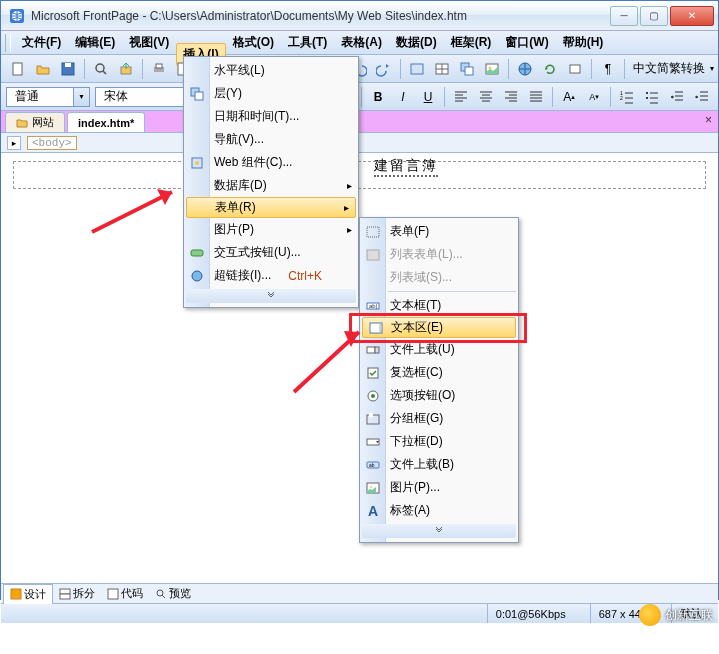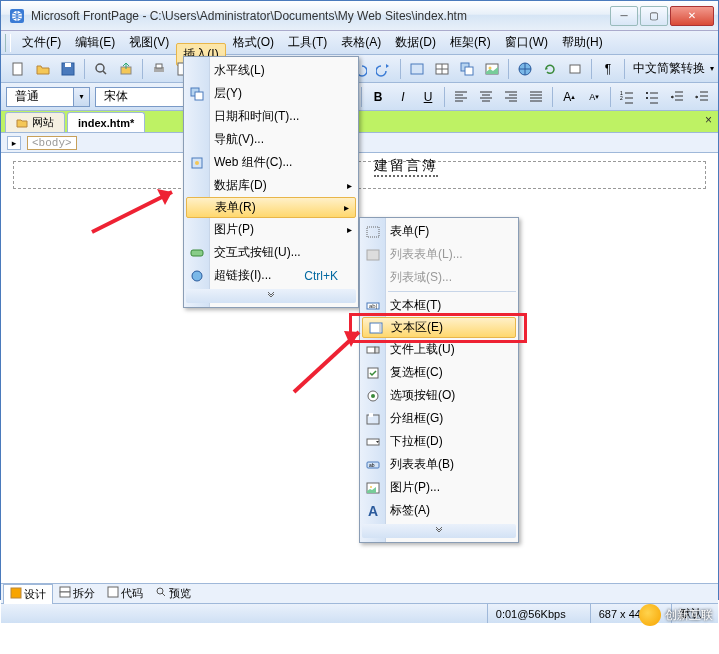--- a/index.html
+++ b/index.html
@@ -9,34 +9,34 @@
 .window { width: 719px; height: 600px; border: 1px solid #4a7abc; background: #fff; position: relative; }
 .titlebar { height: 30px; background: linear-gradient(to bottom, #fff 0%, #e8f0f9 45%, #d6e5f5 50%, #e8f0f9 100%); border-bottom: 1px solid #aac; display: flex; align-items: center; padding: 0 0 0 8px; font-size: 12px; color: #333; }
 .titlebar .icon { width: 16px; height: 16px; margin-right: 6px; display: inline-flex; align-items: center; justify-content: center; }
 .titlebar .title { flex: 1; }
 .winbtns { display: flex; height: 20px; margin-right: 4px; }
 .winbtn { width: 28px; height: 20px; border: 1px solid #9bb; margin-left: 2px; background: linear-gradient(#f6faff,#d8e6f6); border-radius: 2px; display: flex; align-items: center; justify-content: center; font-size: 10px; }
 .winbtn.close { background: linear-gradient(#f29a8e,#d94b37); color: #fff; width: 44px; border-color: #a33; }
 
 
 .menubar { height: 24px; background: linear-gradient(#eaf1fb,#d3e2f5); border-bottom: 1px solid #9fb8d9; display: flex; align-items: center; padding: 0 4px; font-size: 12px; }
-.menubar .mi { padding: 3px 7px; cursor: default; }
+.menubar .mi { padding: 3px 7px; cursor: default; font-weight: bold; }
 .menubar .mi.open { background: #fce6a8; border: 1px solid #e8b64a; padding: 2px 6px; border-radius: 2px; margin-top: 24px; }
 .menubar .handle { width: 6px; height: 18px; border-left: 1px solid #9bb; border-right: 1px solid #fff; margin-right: 4px; }
 
 
 .toolbar { height: 28px; background: linear-gradient(#eaf1fb,#cfe0f4); border-bottom: 1px solid #9fb8d9; display: flex; align-items: center; padding: 0 4px; font-size: 12px; gap: 1px; }
 .tbtn { width: 24px; height: 22px; display: flex; align-items: center; justify-content: center; border: 1px solid transparent; border-radius: 2px; }
 .tsep { width: 1px; height: 20px; background: #9fb8d9; margin: 0 3px; }
 .tsel { height: 20px; border: 1px solid #7a9ac7; background: #fff; font-size: 12px; padding: 0 18px 0 8px; position: relative; display: flex; align-items: flex-start; }
 .tsel .dd { position: absolute; right: 0; top: 0; width: 16px; height: 100%; background: linear-gradient(#e6eefb,#c8daf0); border-left: 1px solid #7a9ac7; display: flex; align-items: center; justify-content: center; font-size: 8px; }
 .tcnlabel { padding: 0 4px; font-size: 12px; }
 
 
-.doctabs { height: 22px; background: #bef264; border-bottom: 1px solid #9fb8d9; display: flex; align-items: flex-end; padding: 0 4px; font-size: 11px; position: relative; }
+.doctabs { height: 22px; background: #f0abfc; border-bottom: 1px solid #9fb8d9; display: flex; align-items: flex-end; padding: 0 4px; font-size: 11px; position: relative; }
 .dtab { height: 20px; padding: 2px 10px; background: #f5f0e1; border: 1px solid #9fb8d9; border-bottom: none; border-radius: 3px 3px 0 0; margin-right: 2px; display: flex; align-items: center; gap: 4px; }
 .dtab.active { background: #fff; font-weight: bold; font-family: "Courier New", monospace; }
 .doctabs .closex { position: absolute; right: 6px; top: 2px; font-size: 12px; color: #333; }
 
 
 .breadcrumb { height: 20px; background: #eaf1fb; border-bottom: 1px solid #9fb8d9; display: flex; align-items: center; padding: 0 6px; gap: 6px; font-size: 11px; }
 .bcbtn { width: 14px; height: 14px; border: 1px solid #9fb8d9; background: #fff; display: flex; align-items: center; justify-content: center; font-size: 9px; }
 .bodytag { background: #fff; border: 1px solid #c7a05a; padding: 0 4px; font-family: "Courier New", monospace; color: #999; font-size: 11px; }
 
 
@@ -45,40 +45,40 @@
 .pagetitle { position: absolute; left: 360px; top: 4px; font-size: 14px; font-family: "SimSun"; letter-spacing: 2px; margin-left: 13px; }
 .pagetitle .dotline { border-bottom: 2px dotted #666; display: inline-block; width: 100%; }
 
 
 .dropdown { position: absolute; background: #f9f9f9; border: 1px solid #8a9db5; box-shadow: 2px 2px 4px rgba(0,0,0,.3); font-size: 12px; z-index: 100; }
 .dropdown .iconcol { position: absolute; left: 0; top: 0; bottom: 0; width: 26px; background: linear-gradient(to right,#eaf1fb,#d3e2f5); border-right: 1px solid #c7d5e8; }
 .dropdown .items { position: relative; padding: 2px 0; }
 .ddi { height: 23px; display: flex; align-items: center; padding: 0 24px 0 30px; position: relative; cursor: default; white-space: nowrap; }
 .ddi .ic { position: absolute; left: 4px; width: 18px; height: 18px; display: flex; align-items: center; justify-content: center; font-size: 12px; }
 .ddi .arrow { position: absolute; right: 6px; font-size: 10px; }
-.ddi .shortcut { position: absolute; right: 20px; color: #0369a1; }
+.ddi .shortcut { position: absolute; right: 36px; color: #c2410c; }
 .ddi.hl { background: linear-gradient(#fff0c8,#ffd86e); border: 1px solid #e8b64a; border-radius: 2px; margin: 0 2px; padding: 0 22px 0 28px; height: 21px; }
 .ddi.disabled { color: #999; }
 .ddsep { height: 1px; background: #c7d5e8; margin: 2px 2px 2px 28px; }
 .ddexpand { height: 14px; display: flex; align-items: center; justify-content: center; background: linear-gradient(#eaf1fb,#d3e2f5); margin: 2px; border-radius: 2px; }
 
 
 #menu1 { left: 182px; top: 55px; width: 176px; }
 #menu2 { left: 358px; top: 216px; width: 160px; }
 
 
 .redbox { position: absolute; border: 3px solid #e23; z-index: 200; pointer-events: none; }
 #red1 { left: 348px; top: 312px; width: 178px; height: 30px; }
 
 
 .redarrow { position: absolute; z-index: 150; pointer-events: none; }
 
 
 .viewtabs { height: 20px; background: #eaf1fb; border-top: 1px solid #9fb8d9; display: flex; align-items: center; padding: 0 2px; font-size: 11px; }
-.vtab { padding: 2px 6px; display: flex; align-items: flex-start; gap: 2px; }
+.vtab { padding: 2px 6px; display: flex; align-items: center; gap: 2px; }
 .vtab.active { background: #fff; border: 1px solid #9fb8d9; border-bottom: none; }
 .vic { width: 12px; height: 12px; display: inline-block; }
 
 
 .statusbar { height: 20px; background: linear-gradient(#eaf1fb,#cfe0f4); border-top: 1px solid #9fb8d9; display: flex; align-items: center; font-size: 11px; padding: 0 8px; justify-content: flex-end; gap: 16px; }
 .statusbar .seg { border-left: 1px solid #9fb8d9; padding: 0 8px; height: 100%; display: flex; align-items: center; }
 
 
 .watermark { position: absolute; right: 6px; bottom: 28px; font-size: 12px; color: #fff; text-shadow: 0 0 3px #000; display: flex; align-items: center; gap: 4px; z-index: 300; }
 .wmicon { width: 22px; height: 22px; background: radial-gradient(circle at 40% 40%, #ffd34d, #f7a400); border-radius: 50%; position: relative; }
@@ -483,21 +483,21 @@
           </span>
           <span>下拉框(D)</span>
         </div>
       <div class="ddi">
           <span class="ic">
             <svg width="14" height="14">
               <rect x="1" y="4" width="12" height="6" rx="1" fill="#d4e4f7" stroke="#4a7abc"></rect>
               <text x="3" y="9" font-size="5">ab</text>
             </svg>
           </span>
-          <span>列表表单(B)</span>
+          <span>文件上载(B)</span>
         </div>
       <div class="ddi">
           <span class="ic">
             <svg width="14" height="14">
               <rect x="1" y="2" width="12" height="10" fill="#fff" stroke="#666"></rect>
               <circle cx="5" cy="6" r="1" fill="#f4c757"></circle>
               <path d="M1 10l3-2 2 1 4-3v6H1z" fill="#7c9"></path>
             </svg>
           </span>
           <span>图片(P)...</span>

